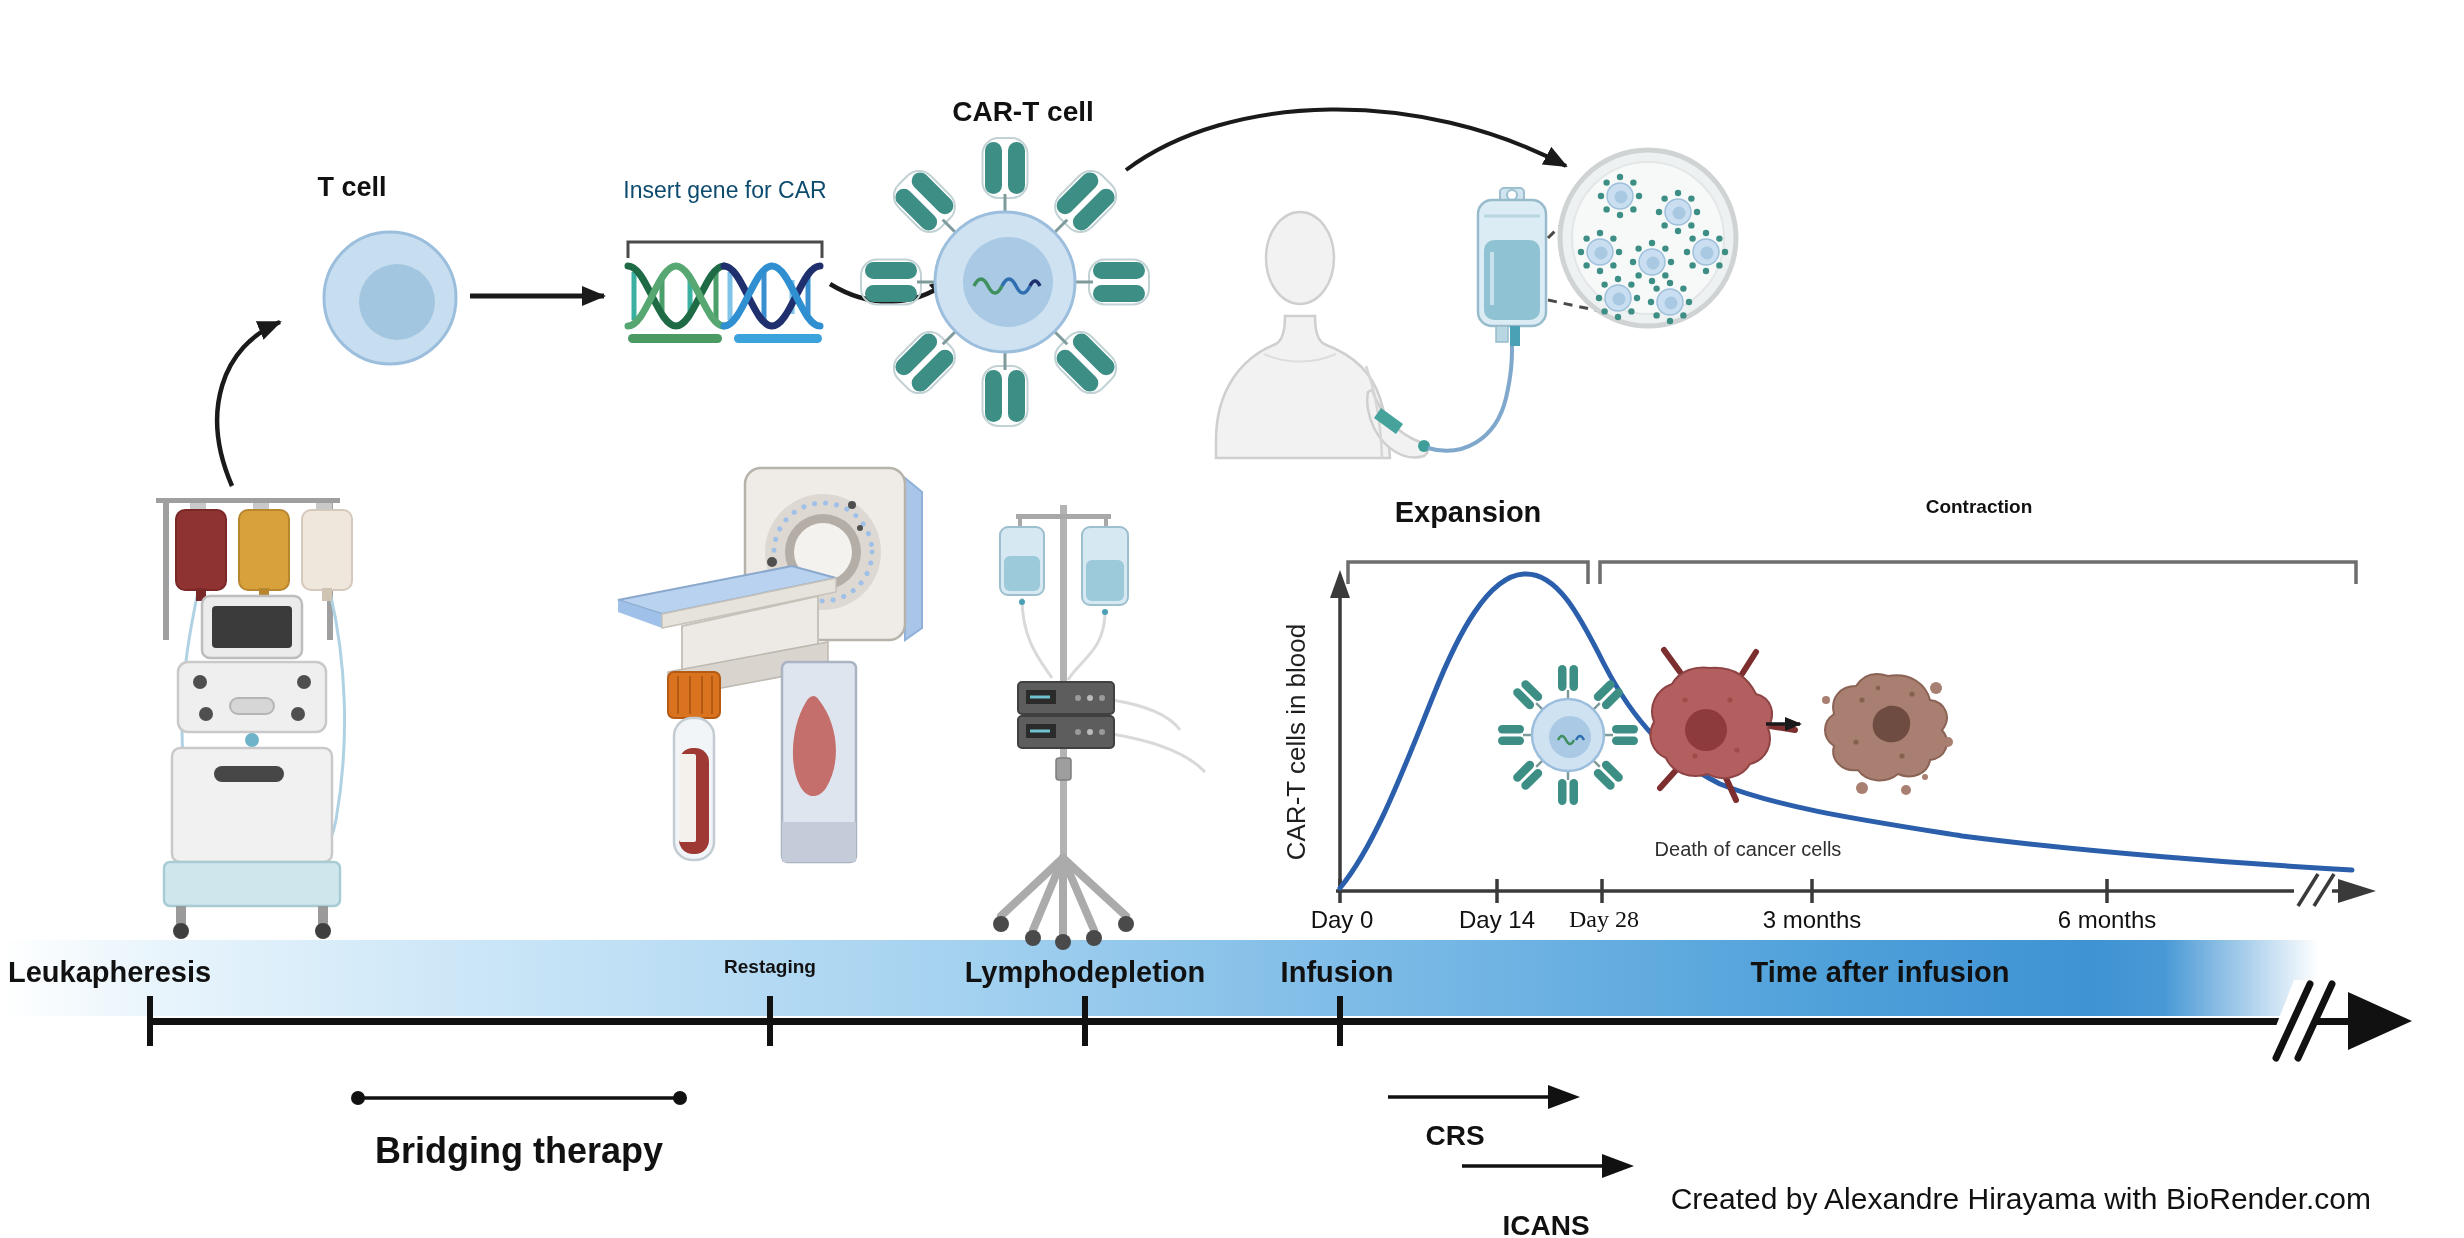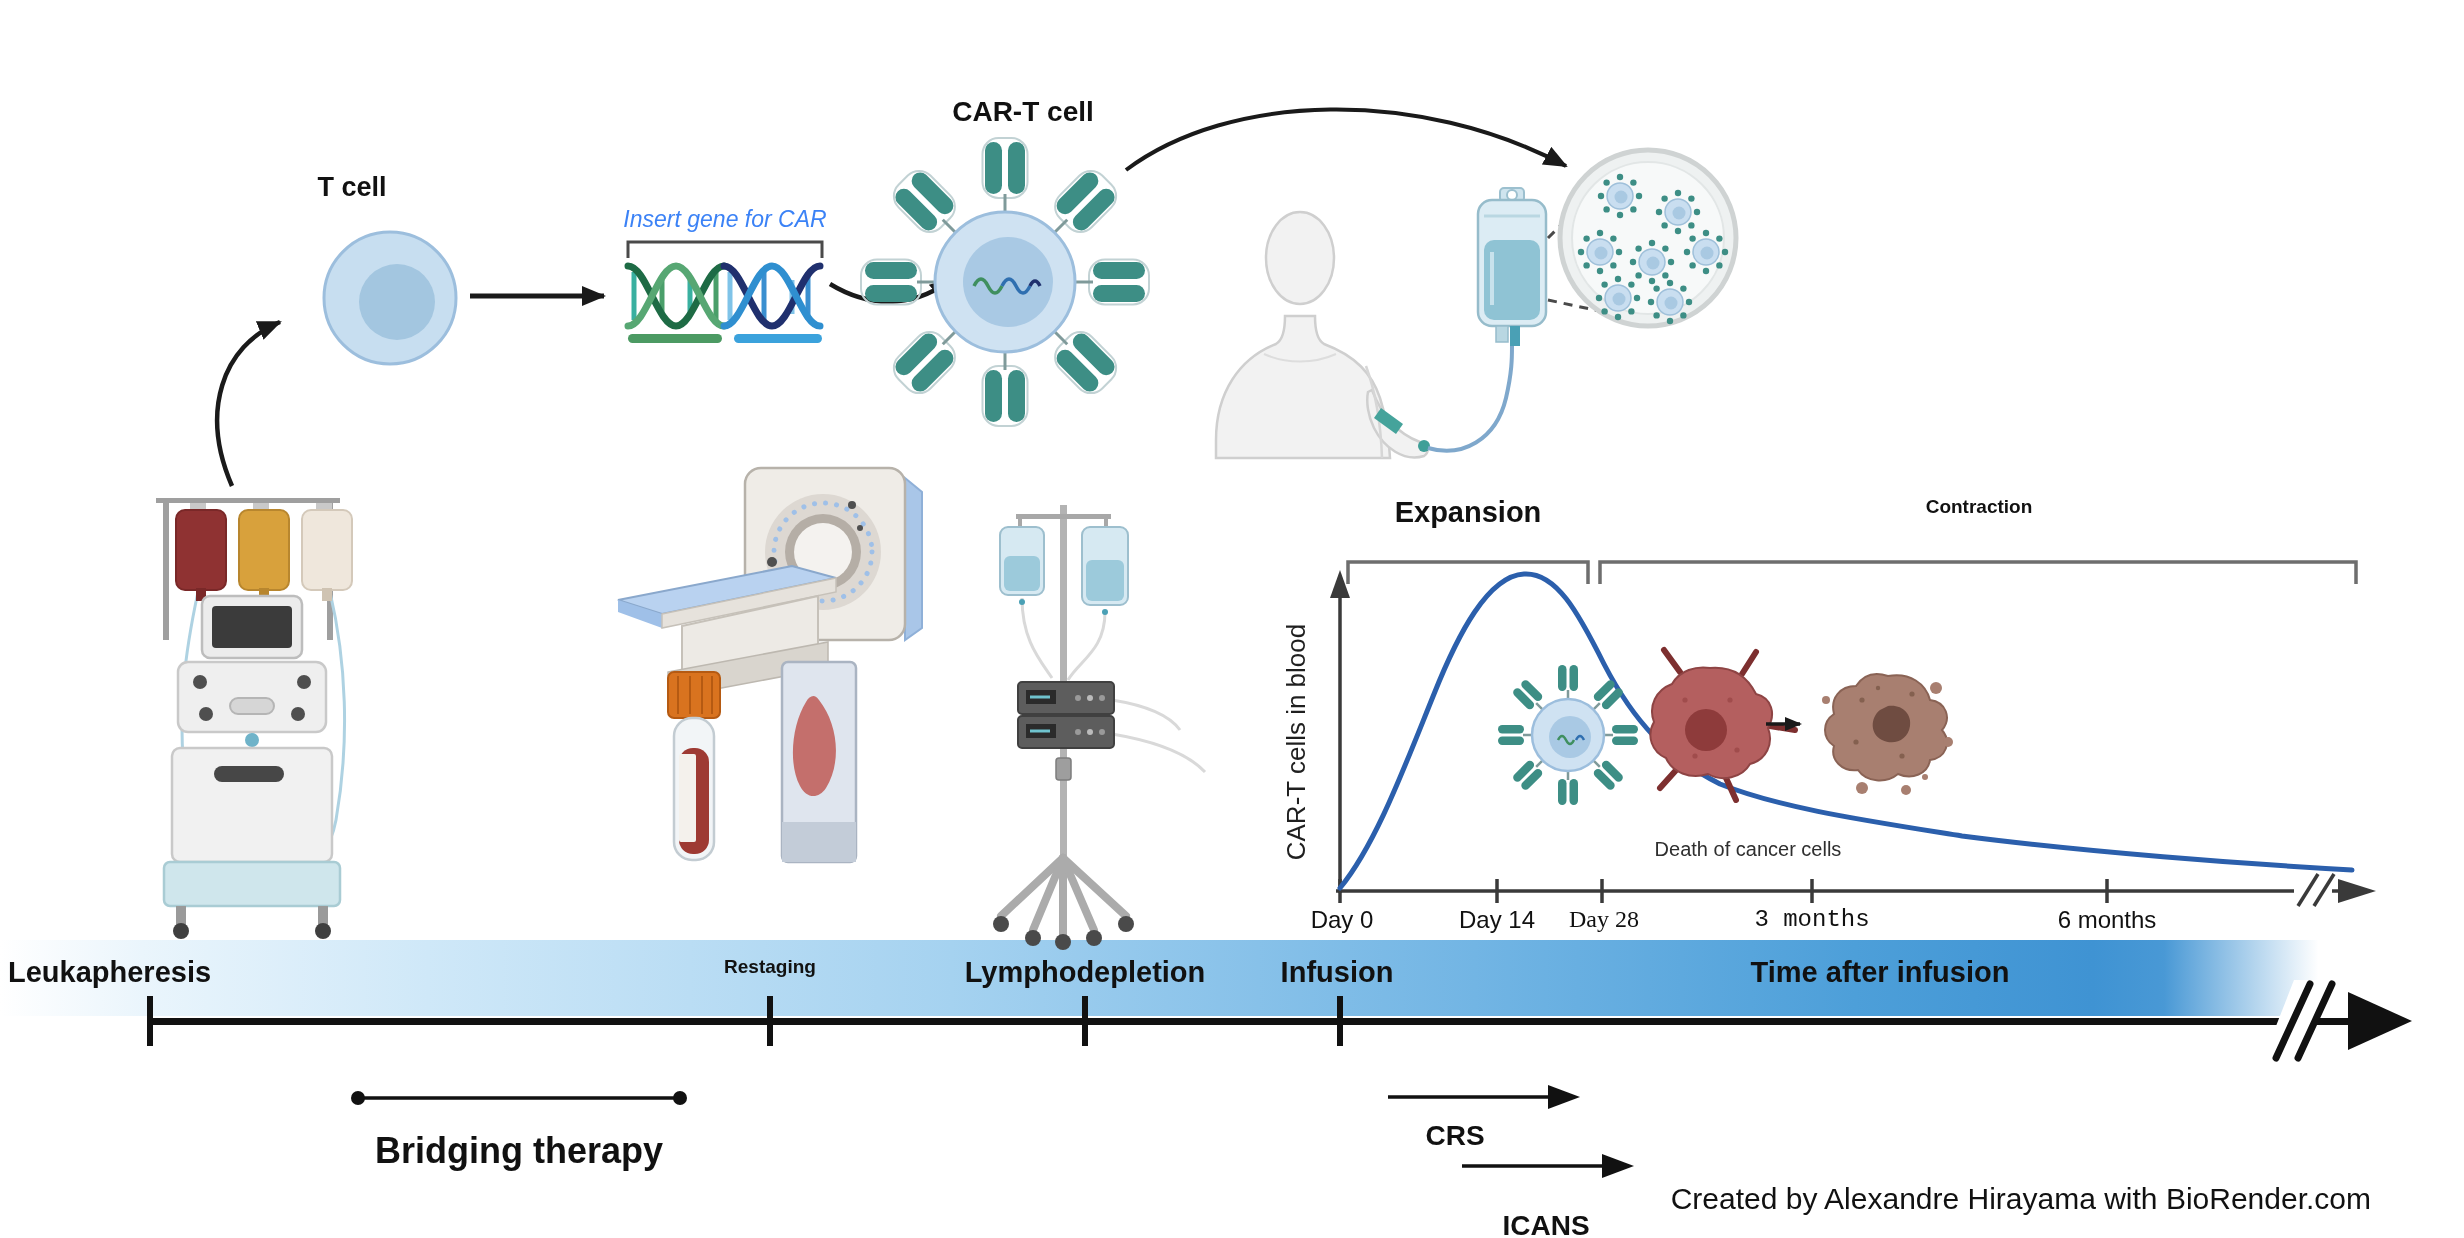--- a/index.html
+++ b/index.html
@@ -370,33 +370,33 @@
     </g>
     <g>
       <line x1="1462" y1="1166" x2="1602" y2="1166" stroke="#111111" stroke-width="3.5"></line>
       <polygon points="1634,1166 1602,1154 1602,1178" fill="#111111"></polygon>
     </g>
   </svg>
 
 
   <div class="lbl b ctr" style="left:272px;top:172px;width:160px;font-size:27px;">T cell</div>
 
-  <div class="lbl ctr" style="left:585px;top:206px;width:280px;font-size:23px;font-weight:500;color:#3b82f6;font-style:italic;">Insert gene for CAR</div>
+  <div class="lbl ctr" style="left:585px;top:177px;width:280px;font-size:23px;font-weight:500;color:#0c4a6e;">Insert gene for CAR</div>
 
   <div class="lbl b ctr" style="left:913px;top:96px;width:220px;font-size:28px;">CAR-T cell</div>
 
   <div class="lbl b ctr" style="left:1348px;top:496px;width:240px;font-size:29px;">Expansion</div>
   <div class="lbl b ctr" style="left:1600px;top:496px;width:758px;font-size:19px;">Contraction</div>
 
   <div class="lbl ctr ylab" style="left:1136px;top:723px;width:330px;height:38px;font-size:26px;color:#1f1f1f;">CAR-T cells in blood</div>
 
   <div class="lbl ctr" style="left:1282px;top:906px;width:120px;font-size:24px;">Day 0</div>
   <div class="lbl ctr" style="left:1437px;top:906px;width:120px;font-size:24px;">Day 14</div>
   <div class="lbl ctr" style="left:1544px;top:906px;width:120px;font-size:24px;font-family:Liberation Serif, serif;">Day 28</div>
-  <div class="lbl ctr" style="left:1742px;top:906px;width:140px;font-size:24px;font-family:Liberation Mono, monospace;">3 months</div>
+  <div class="lbl ctr" style="left:1742px;top:906px;width:140px;font-size:24px;">3 months</div>
   <div class="lbl ctr" style="left:2037px;top:906px;width:140px;font-size:24px;">6 months</div>
 
   <div class="lbl ctr" style="left:1598px;top:838px;width:300px;font-size:20px;color:#2f2f2f;">Death of cancer cells</div>
 
   <div class="lbl b" style="left:8px;top:956px;width:280px;font-size:29px;">Leukapheresis</div>
   <div class="lbl b ctr" style="left:650px;top:956px;width:240px;font-size:19px;">Restaging</div>
   <div class="lbl b ctr" style="left:945px;top:956px;width:280px;font-size:29px;">Lymphodepletion</div>
   <div class="lbl b ctr" style="left:1247px;top:956px;width:180px;font-size:29px;">Infusion</div>
   <div class="lbl b ctr" style="left:1700px;top:956px;width:360px;font-size:29px;">Time after infusion</div>
 

